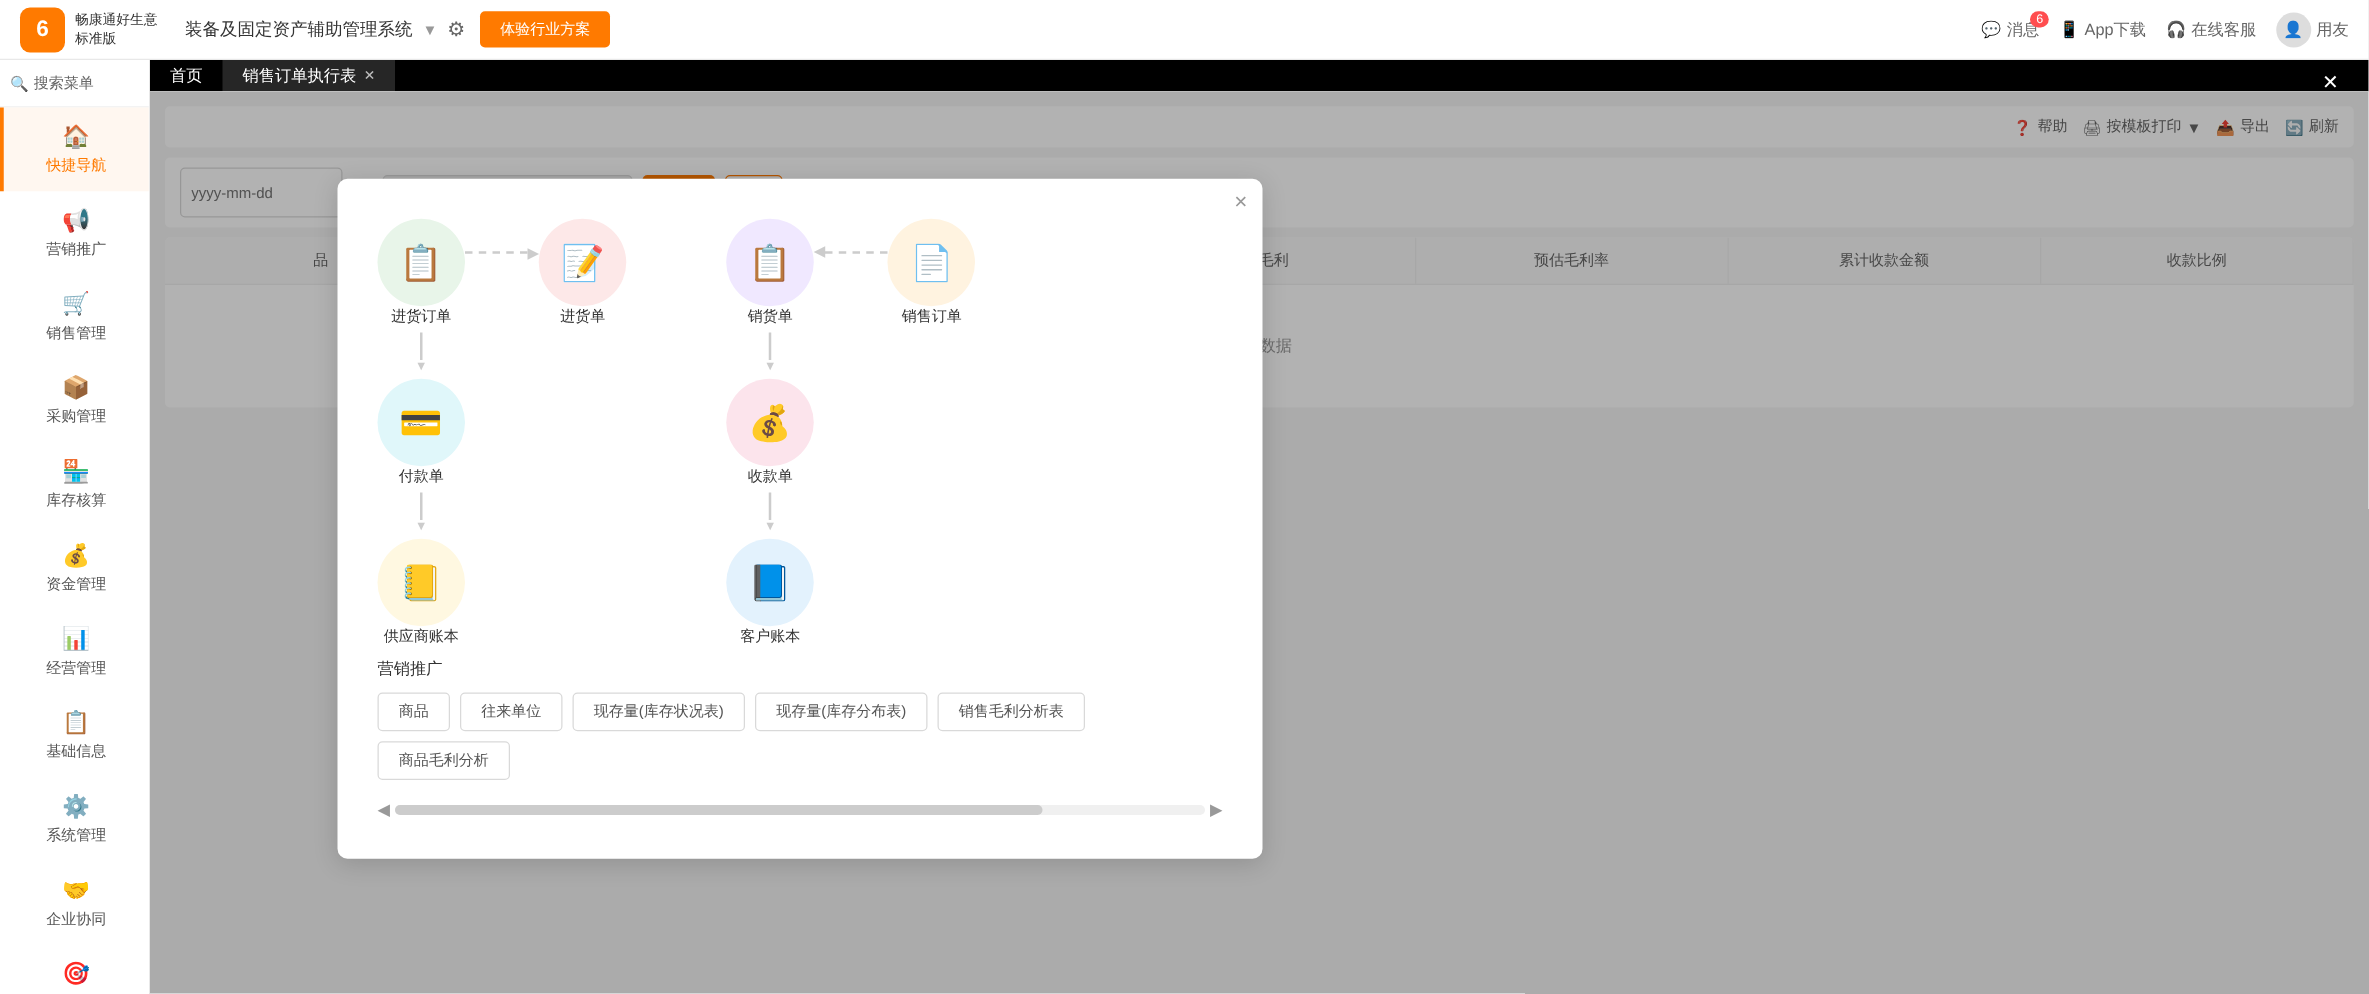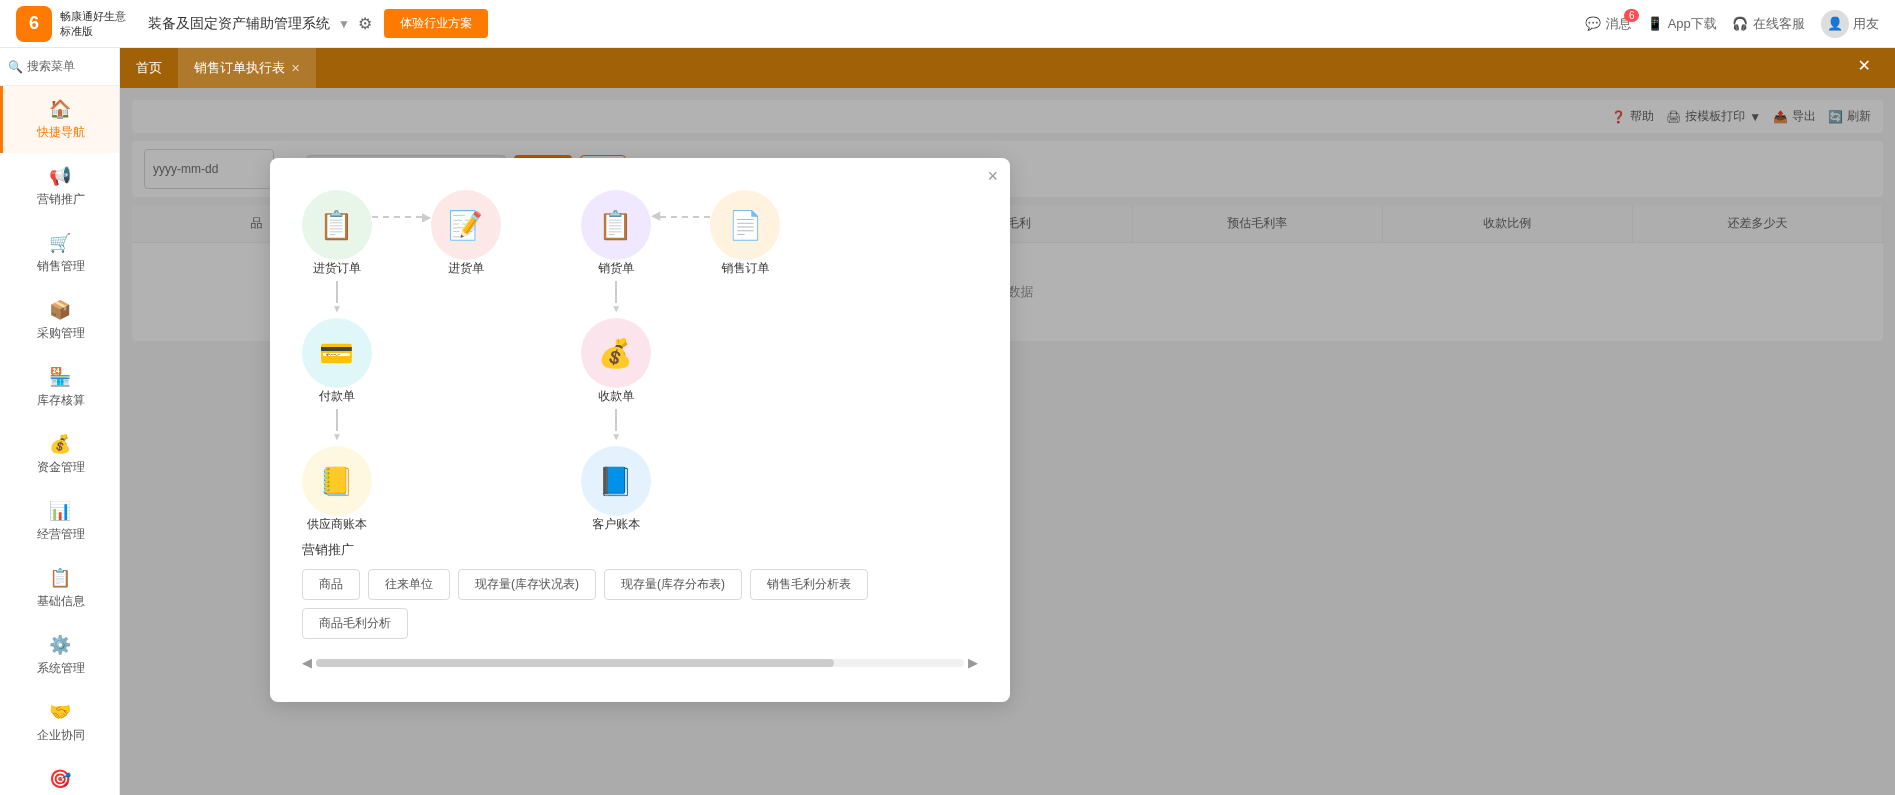--- a/index.html
+++ b/index.html
@@ -45,21 +45,21 @@
     }
     .sidebar-item.active { color: #ff7a00; background: #fff7f0; border-left-color: #ff7a00; }
     .sidebar-item .icon { font-size: 18px; }
     .search-item { padding: 10px 8px; display: flex; align-items: center; gap: 4px; cursor: pointer; color: #666; font-size: 12px; border-bottom: 1px solid #f0f0f0; }
 
     
     .content-area { flex: 1; display: flex; flex-direction: column; background: #f5f5f5; position: relative; }
 
     
     .tab-bar {
-      display: flex; align-items: center; background: #a16207; height: 40px;
+      display: flex; align-items: center; background: #000000; height: 25px;
       padding: 0 0 0 0;
     }
     .tab-item {
       display: flex; align-items: center; gap: 6px;
       padding: 0 16px; height: 40px; cursor: pointer; font-size: 13px;
       color: rgba(255,255,255,0.85);
     }
     .tab-item.home { color: white; font-weight: 500; }
     .tab-item.active-tab { background: rgba(255,255,255,0.15); color: white; }
     .tab-close { color: rgba(255,255,255,0.7); font-size: 11px; cursor: pointer; }
@@ -290,22 +290,22 @@
           <span class="more-conditions">更多条件</span>
         </div>
 
         <div class="data-table">
           <div class="table-header">
             <div class="table-header-cell">品</div>
             <div class="table-header-cell">商品</div>
             <div class="table-header-cell">金额</div>
             <div class="table-header-cell">预估毛利</div>
             <div class="table-header-cell">预估毛利率</div>
+            <div class="table-header-cell">累计收款金额</div>
             <div class="table-header-cell">收款比例</div>
-            <div class="table-header-cell">还差多少天</div>
           </div>
           <div class="empty-data">暂无数据</div>
         </div>
 
         <div class="modal-overlay">
           <div class="modal">
             <span class="modal-close">×</span>
 
             <div style="display:flex; align-items:flex-start; gap:0;">
 

